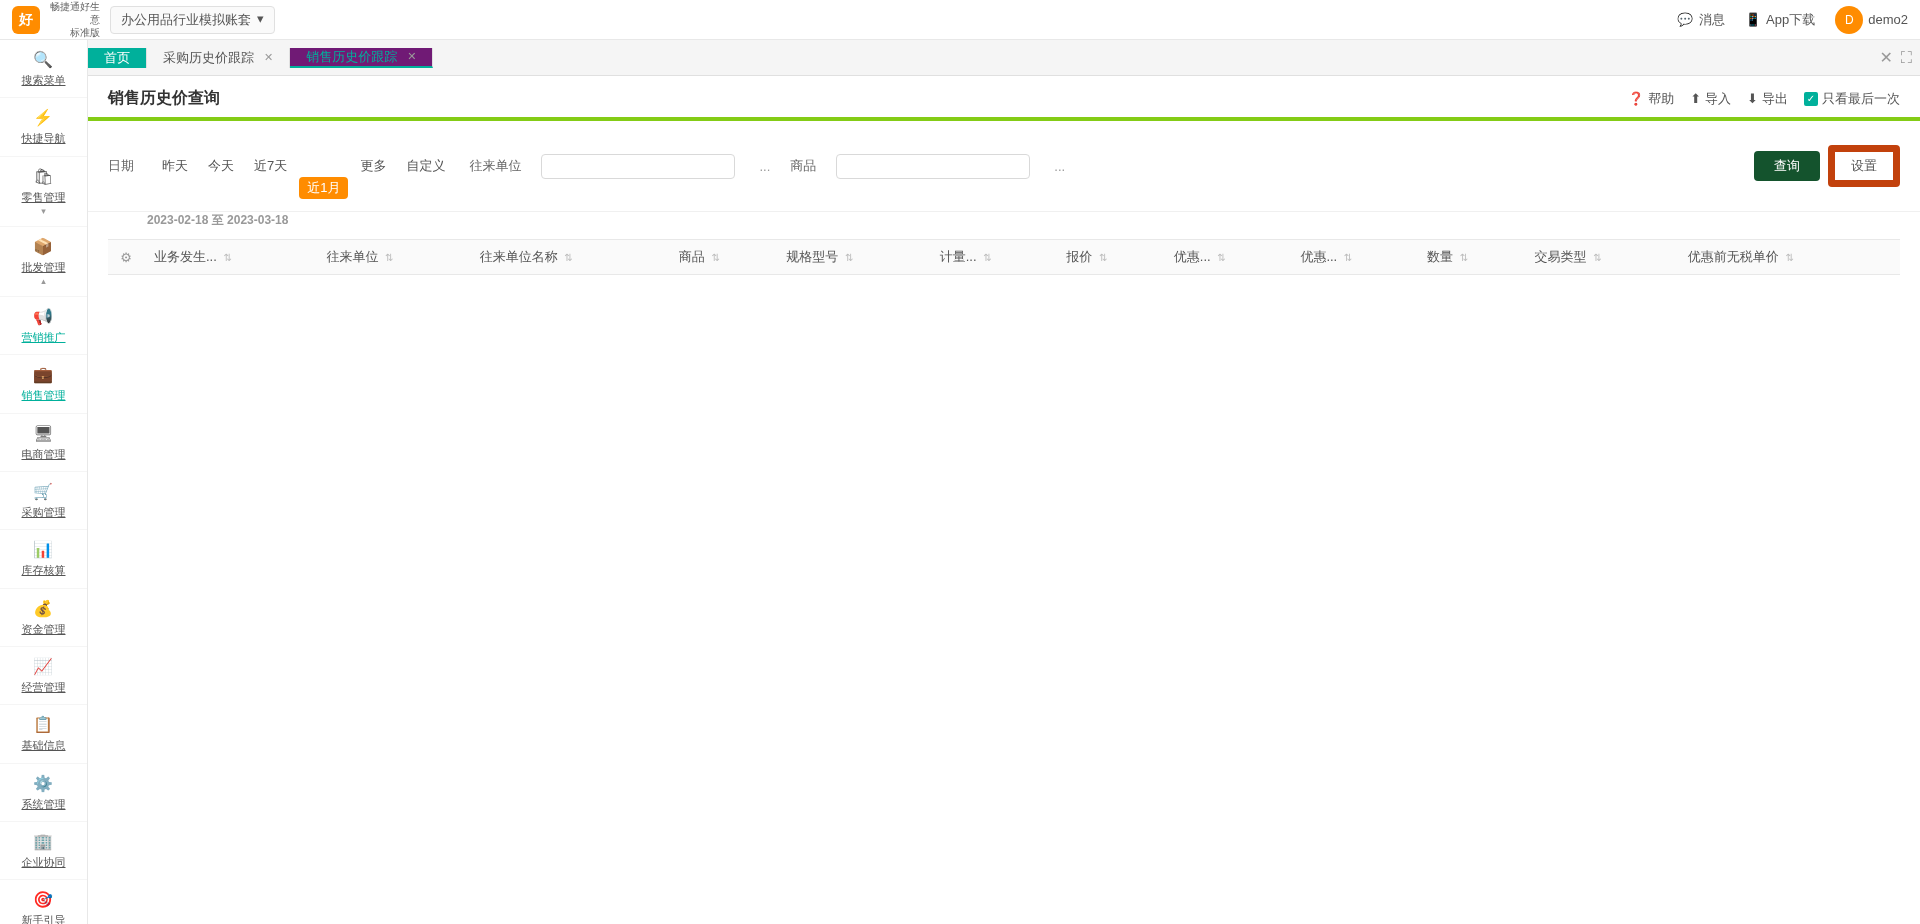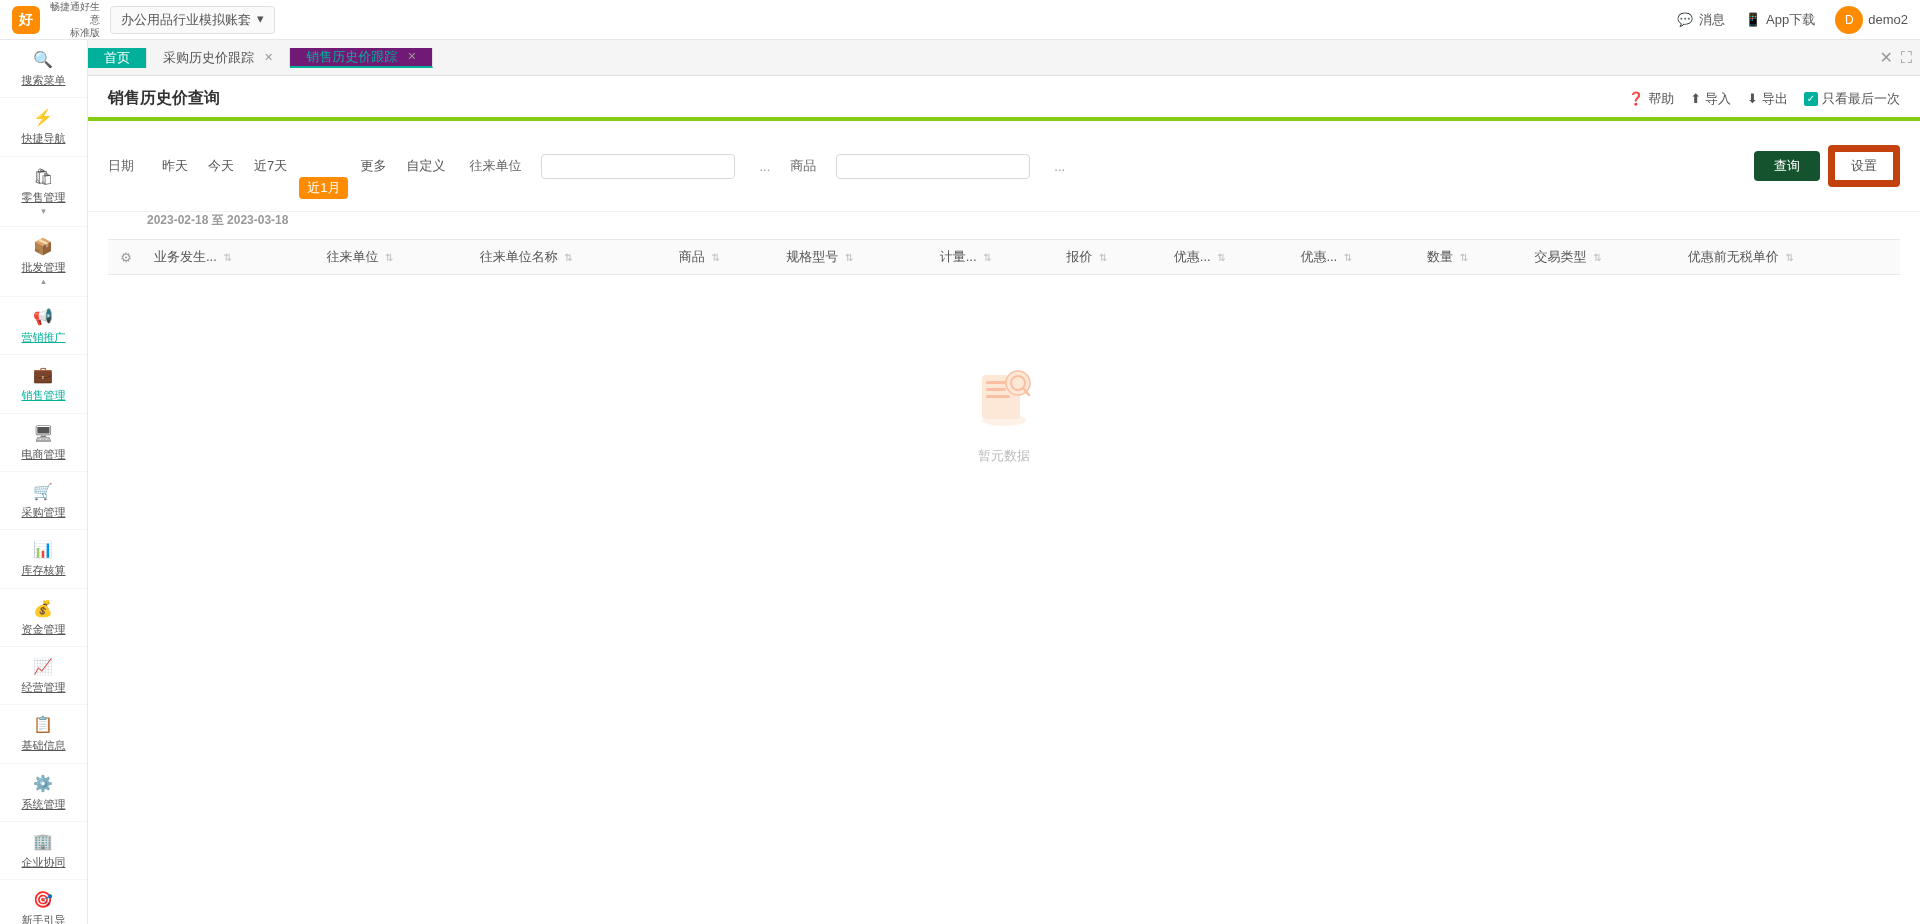--- a/index.html
+++ b/index.html
@@ -587,27 +587,14 @@
             <span>优惠前无税单价</span>
             <span class="sort-icon">⇅</span>
           </th>
         </tr>
       </thead>
       <tbody id="table-body">
       </tbody>
     </table>
   </div>
 
-  <div class="empty-state">
-    <svg class="empty-icon" viewBox="0 0 80 80">
-      <ellipse cx="40" cy="65" rx="22" ry="6" fill="#fde8d8" opacity="0.6"></ellipse>
-      <rect x="18" y="20" width="38" height="44" rx="4" fill="#fde8d8"></rect>
-      <rect x="22" y="26" width="28" height="3" rx="1.5" fill="#f9bfa0"></rect>
-      <rect x="22" y="33" width="20" height="3" rx="1.5" fill="#f9bfa0"></rect>
-      <rect x="22" y="40" width="24" height="3" rx="1.5" fill="#f9bfa0"></rect>
-      <circle cx="54" cy="28" r="12" fill="#fde8d8" stroke="#f9bfa0" stroke-width="1.5"></circle>
-      <circle cx="54" cy="28" r="7" fill="none" stroke="#f9bfa0" stroke-width="2"></circle>
-      <line x1="59" y1="33" x2="65" y2="40" stroke="#f9bfa0" stroke-width="2.5" stroke-linecap="round"></line>
-    </svg>
-    <div class="empty-text">暂元数据</div>
-  </div>
 
 </div>
 
 </body></html>

